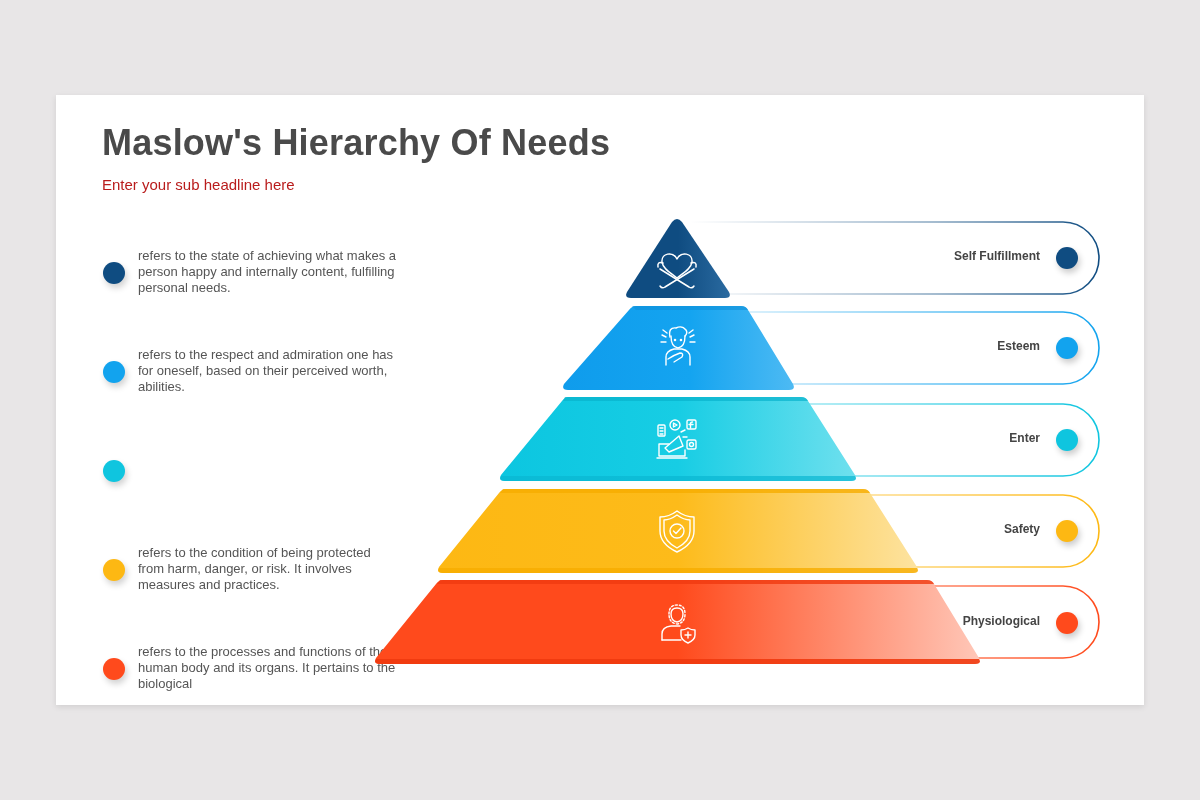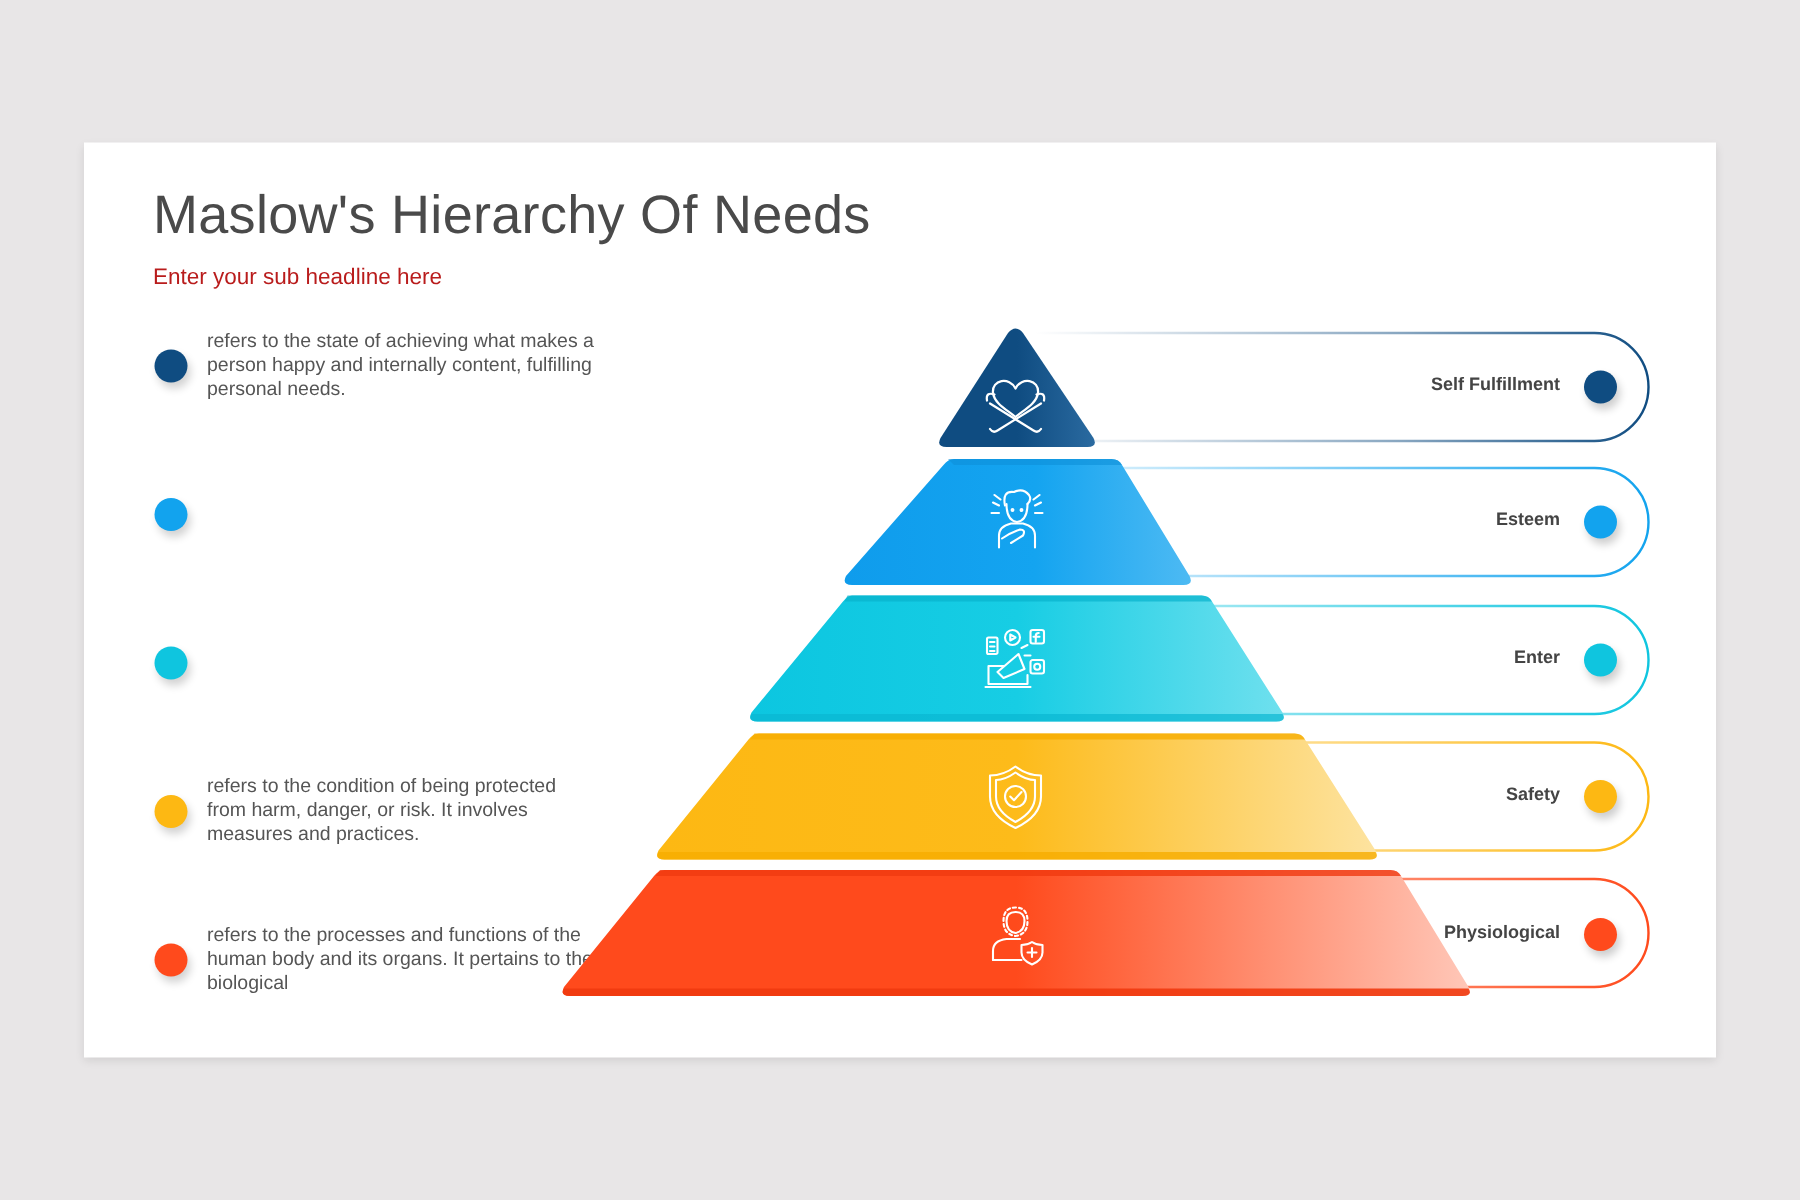--- a/index.html
+++ b/index.html
@@ -5,27 +5,27 @@
   html, body { margin:0; padding:0; }
   body {
     width:1200px; height:800px; background:#e8e6e7; position:relative; overflow:hidden;
     font-family: "Liberation Sans", "DejaVu Sans", sans-serif;
   }
   .card {
     position:absolute; left:56px; top:95px; width:1088px; height:610px; background:#ffffff;
     box-shadow: 0 2px 6px rgba(0,0,0,0.10);
   }
   .title {
-    position:absolute; left:102px; top:122px; font-size:36px; color:#4a4a4a; font-weight:normal;
+    position:absolute; left:102px; top:122px; font-size:36px; color:#4a4a4a; font-weight:bold;
     letter-spacing:0.2px; white-space:nowrap;
   }
   .subtitle {
     position:absolute; left:102px; top:176px; font-size:15px; color:#b91c1c; white-space:nowrap;
   }
-  .desc-item { position:absolute; left:100px; width:300px; height:60px; }
+  .desc-item { position:absolute; left:100px; width:300px; height:60px;margin-top:29px; }
   .desc-dot {
     position:absolute; left:3px; width:22px; height:22px; border-radius:50%;
     box-shadow: 2px 4px 6px rgba(0,0,0,0.18);
   }
   .desc-text {
     position:absolute; left:38px; top:0; width:260px; font-size:13px; line-height:16px; color:#555;
   }
   svg.diagram { position:absolute; left:0; top:0; }
   .pill-label {
     position:absolute; font-size:12px; font-weight:bold; color:#444; text-align:right; white-space:nowrap;
@@ -42,20 +42,21 @@
 
 <div class="title">Maslow's Hierarchy Of Needs</div>
 <div class="subtitle">Enter your sub headline here</div>
 
 <div class="desc-item" style="top:219px;">
   <div class="desc-dot" style="top:14px;background:#0f4c81;"></div>
   <div class="desc-text">refers to the state of achieving what makes a person happy and internally content, fulfilling personal needs.</div>
 </div>
 <div class="desc-item" style="top:318px;">
   <div class="desc-dot" style="top:14px;background:#12a3ee;"></div>
+  <div class="desc-text">refers to the respect and admiration one has for oneself, based on their perceived worth, abilities.</div>
 </div>
 <div class="desc-item" style="top:417px;">
   <div class="desc-dot" style="top:14px;background:#0fc5df;"></div>
 </div>
 <div class="desc-item" style="top:516px;">
   <div class="desc-dot" style="top:14px;background:#fdb813;"></div>
   <div class="desc-text">refers to the condition of being protected from harm, danger, or risk. It involves measures and practices.</div>
 </div>
 <div class="desc-item" style="top:615px;">
   <div class="desc-dot" style="top:14px;background:#ff4a1c;"></div>

